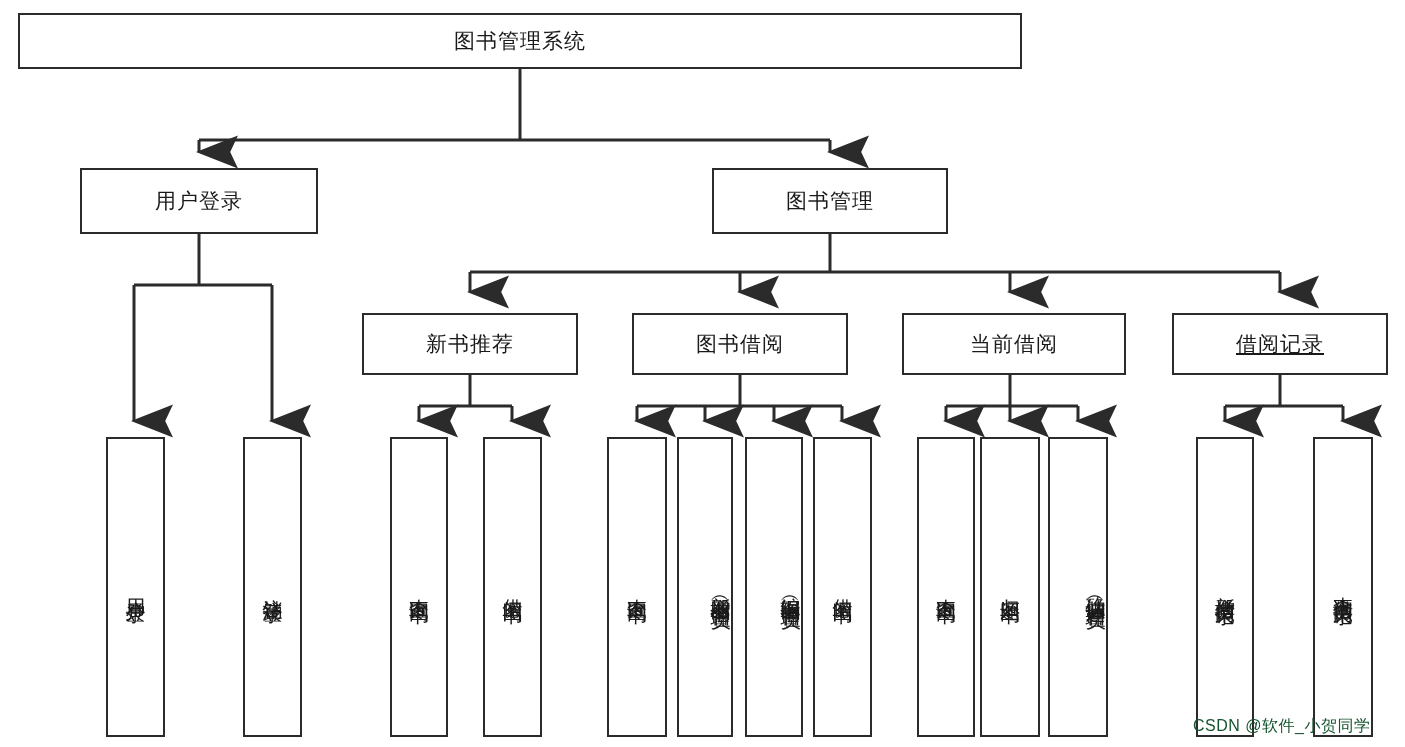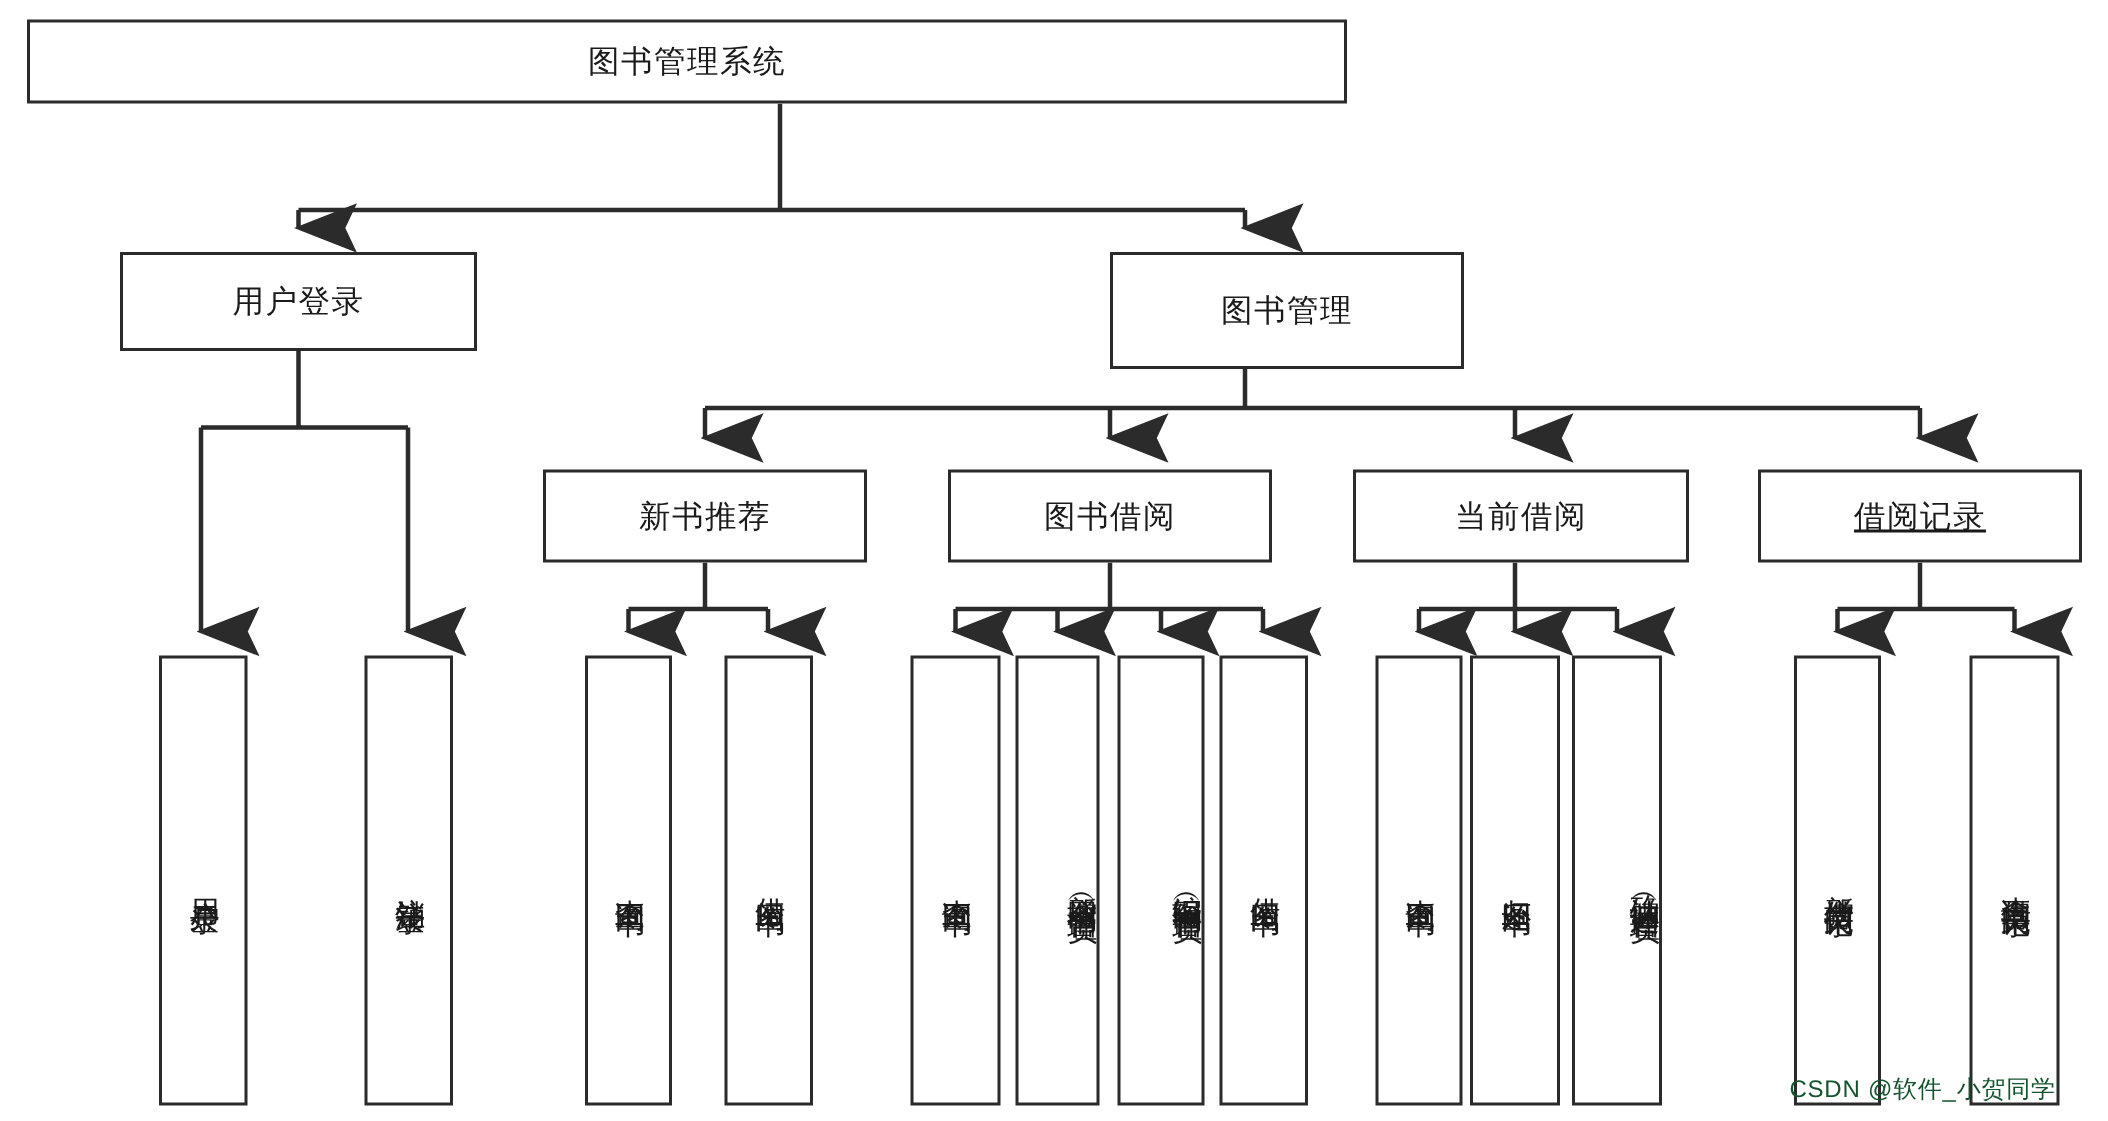--- a/index.html
+++ b/index.html
@@ -115,29 +115,29 @@
       <path d="M 1010 406 L 1010 421" marker-end="url(#arrow)"></path>
       <path d="M 1078 406 L 1078 421" marker-end="url(#arrow)"></path>
 
       <path d="M 1280 375 L 1280 406"></path>
       <path d="M 1225 406 L 1343 406"></path>
       <path d="M 1225 406 L 1225 421" marker-end="url(#arrow)"></path>
       <path d="M 1343 406 L 1343 421" marker-end="url(#arrow)"></path>
     </g>
   </svg>
 
-  <div class="node horiz" id="n-root" style="left: 18px; top: 13px; width: 880px; height: 56px;">
+  <div class="node horiz" id="n-root" style="left: 18px; top: 13px; width: 1004px; height: 56px;">
     <span>图书管理系统</span>
   </div>
 
   <div id="level2-layer">
       <div class="node horiz" style="left: 80px; top: 168px; width: 238px; height: 66px;">
         <span>用户登录</span>
       </div>
-      <div class="node horiz" style="left: 712px; top: 168px; width: 236px; height: 78px; margin-left: 28px;">
+      <div class="node horiz" style="left: 712px; top: 168px; width: 236px; height: 66px;">
         <span>图书管理</span>
       </div>
     </div>
   <div id="level3-layer">
       <div class="node horiz" style="left: 362px; top: 313px; width: 216px; height: 62px;">
         <span>新书推荐</span>
       </div>
       <div class="node horiz" style="left: 632px; top: 313px; width: 216px; height: 62px; text-align: center;">
         <span>图书借阅</span>
       </div>

